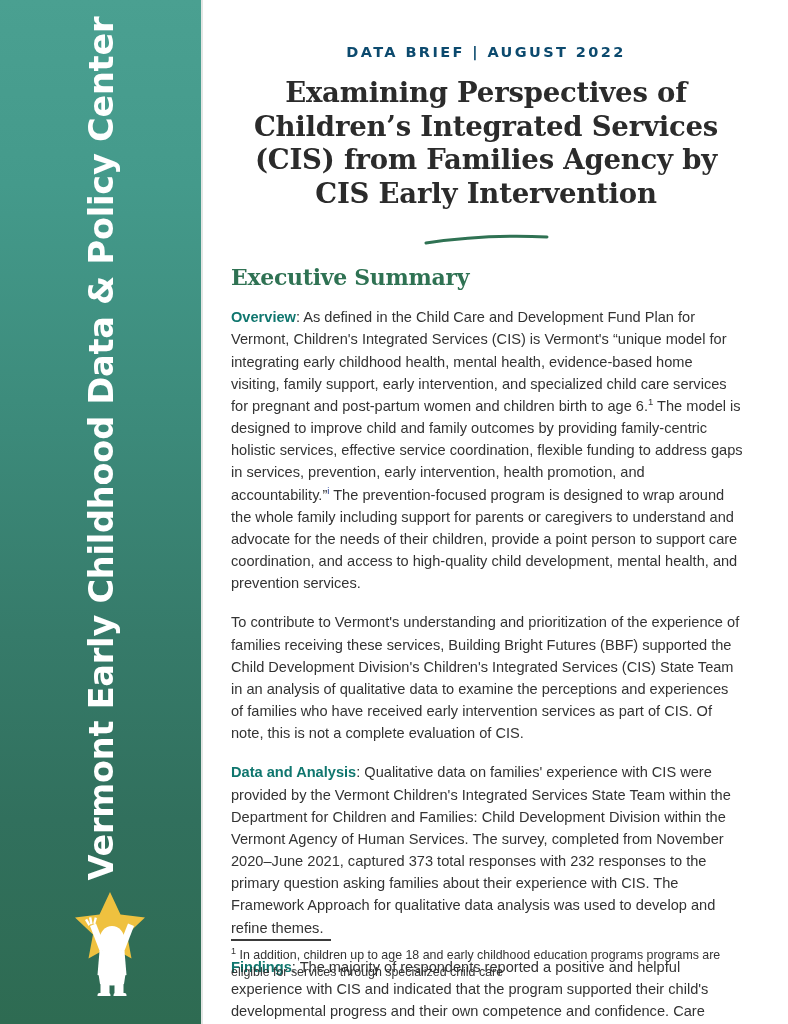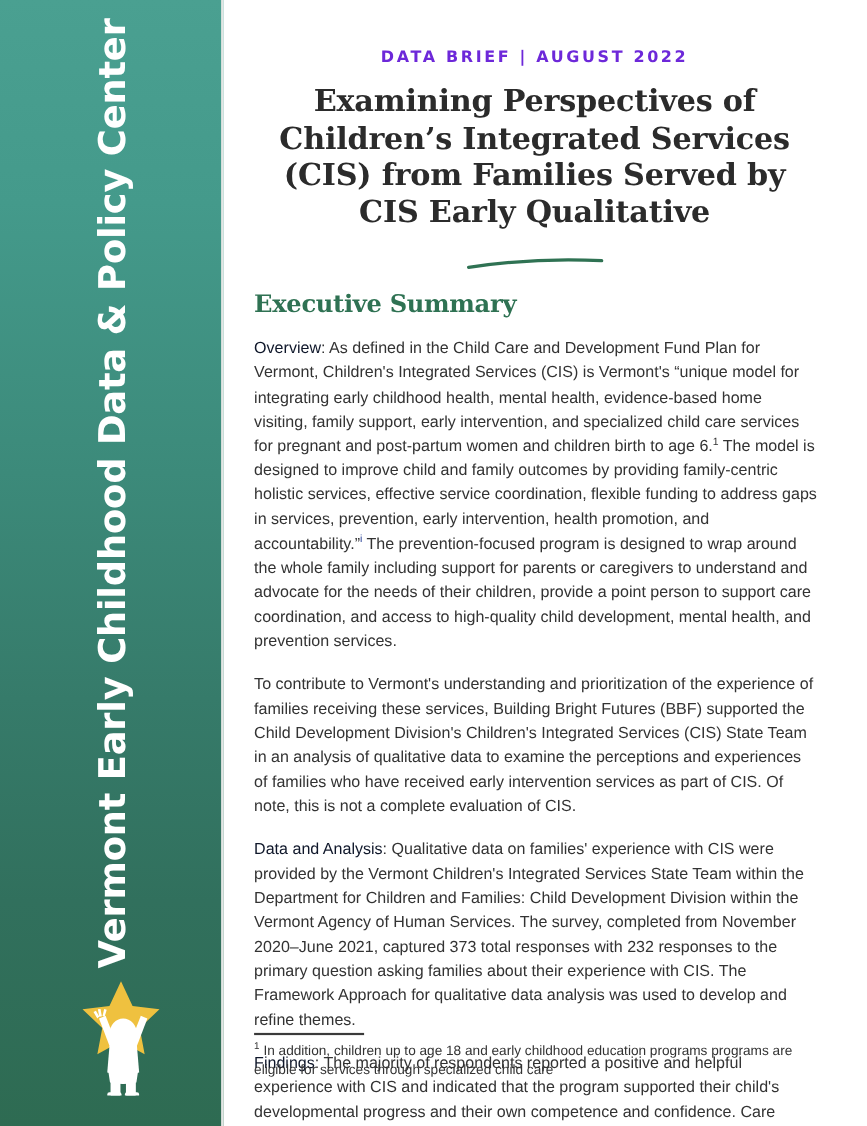--- a/index.html
+++ b/index.html
@@ -73,21 +73,21 @@
   
   .content {
     position: relative;
     flex: 1 1 auto;
     padding: 44px 44px 0 25px;
     box-sizing: border-box;
   }
 
   .eyebrow {
     text-align: center;
-    color: #6d28d9;
+    color: #0c4a6e;
     font-family: "DejaVu Sans", sans-serif;
     font-size: 14.5px;
     font-weight: bold;
     letter-spacing: 2.4px;
     margin: 0 0 16px 0;
   }
 
   .doc-title {
     text-align: center;
     color: #2b2b2b;
@@ -117,22 +117,22 @@
 
   .body-block {
     margin: 0 0 17px 3px;
     color: #333333;
     font-family: "Liberation Sans", sans-serif;
     font-size: 14.6px;
     line-height: 1.52;
     text-align: left;
   }
   .lead {
-    color: #0f172a;
-    font-weight: normal;
+    color: #0f766e;
+    font-weight: bold;
     text-align: center;
   }
   sup.note {
     font-size: 9.5px;
     vertical-align: super;
     line-height: 0;
   }
   sup.note-link {
     font-size: 9.5px;
     vertical-align: super;
@@ -207,21 +207,21 @@
       </svg>
     </div>
 
     <div class="sidebar-edge"></div>
   </aside>
 
   <main class="content">
 
     <div class="eyebrow">DATA BRIEF | AUGUST 2022</div>
 
-    <h1 class="doc-title">Examining Perspectives of Children’s Integrated Services (CIS) from Families Served by CIS Early Qualitative</h1>
+    <h1 class="doc-title">Examining Perspectives of Children’s Integrated Services (CIS) from Families Agency by CIS Early Intervention</h1>
 
     <div class="divider">
       <svg viewBox="0 0 125 14" xmlns="http://www.w3.org/2000/svg" aria-hidden="true">
         <path d="M2 11 Q 62 2 123 5" stroke="#2f7253" stroke-width="3" fill="none" stroke-linecap="round"></path>
       </svg>
     </div>
 
     <h2 class="section-heading">Executive Summary</h2>
 
     <p class="body-block">

